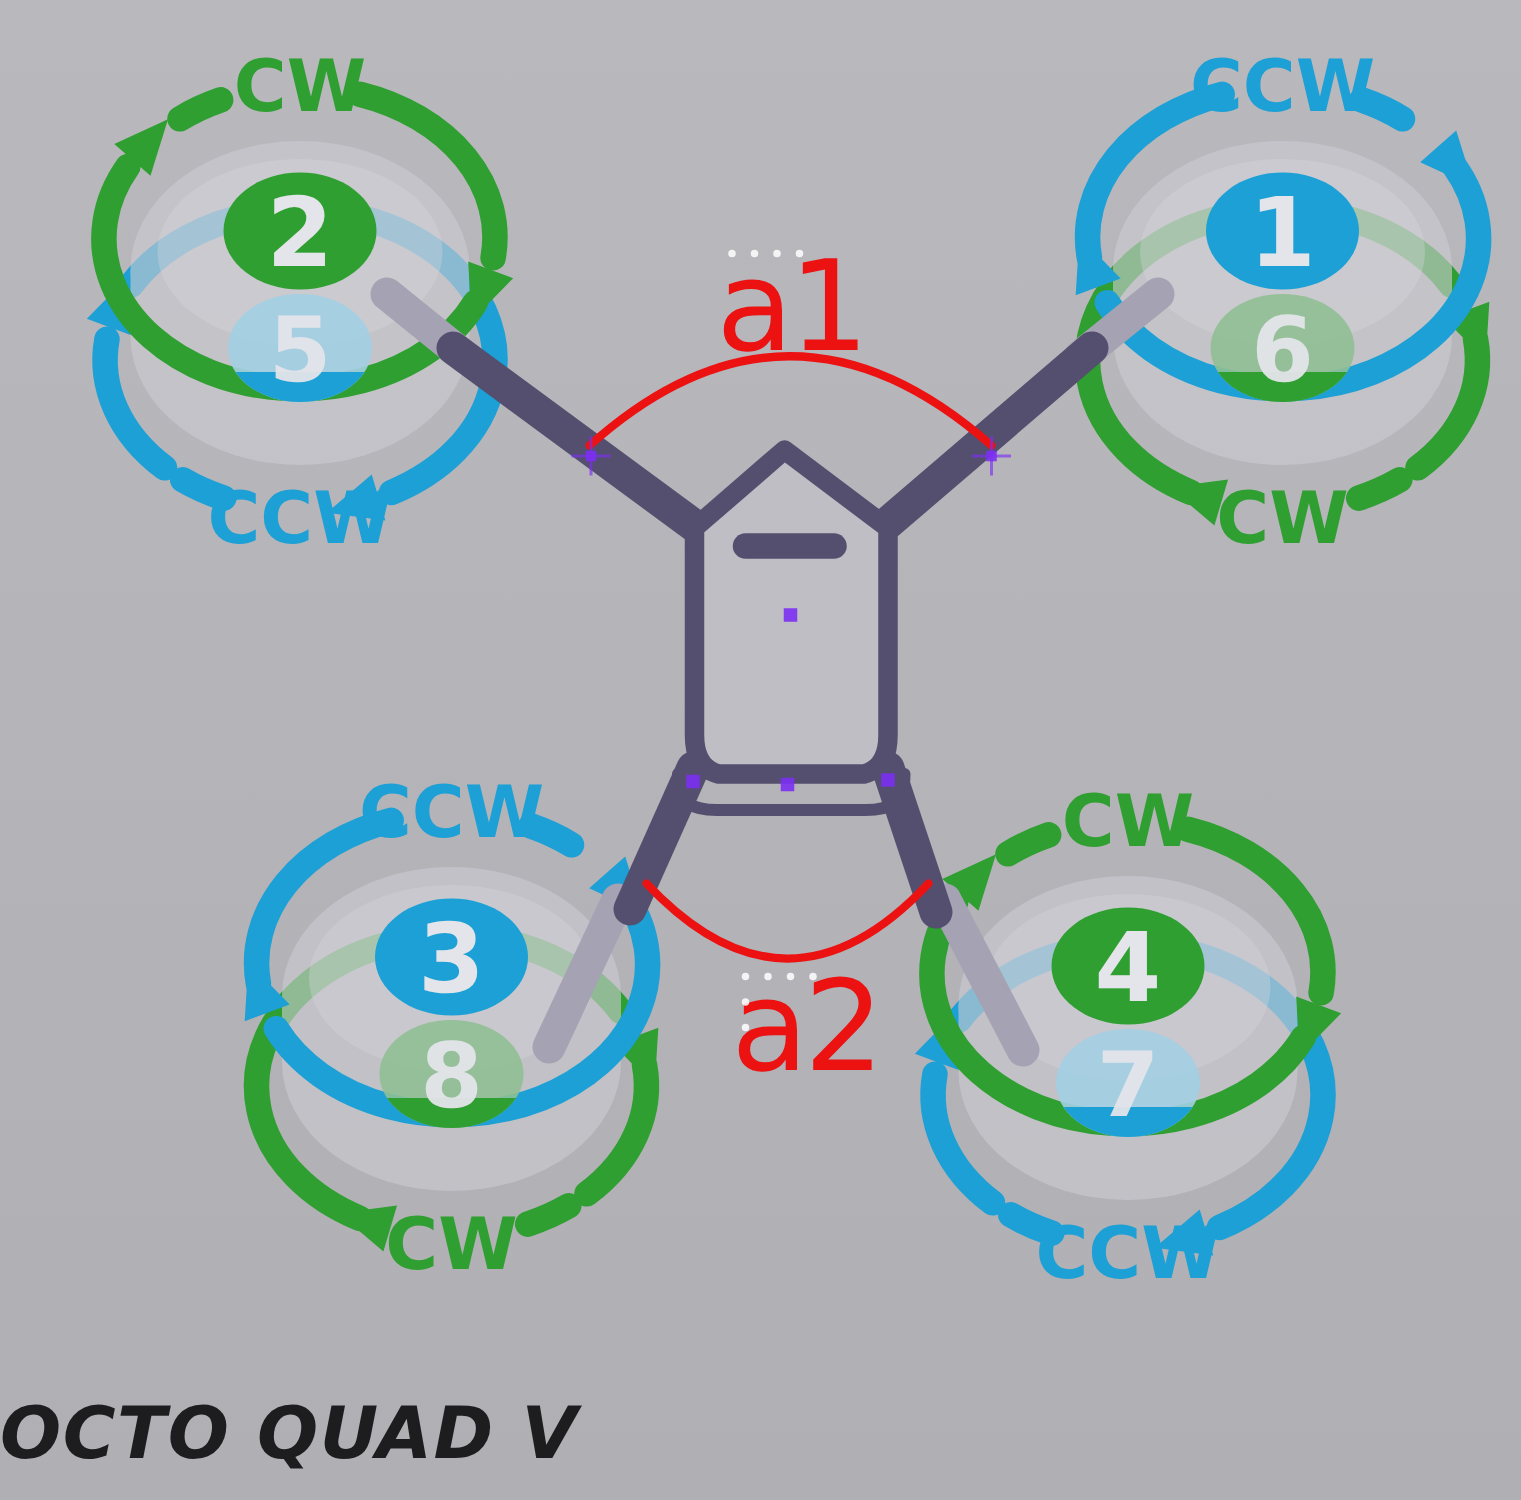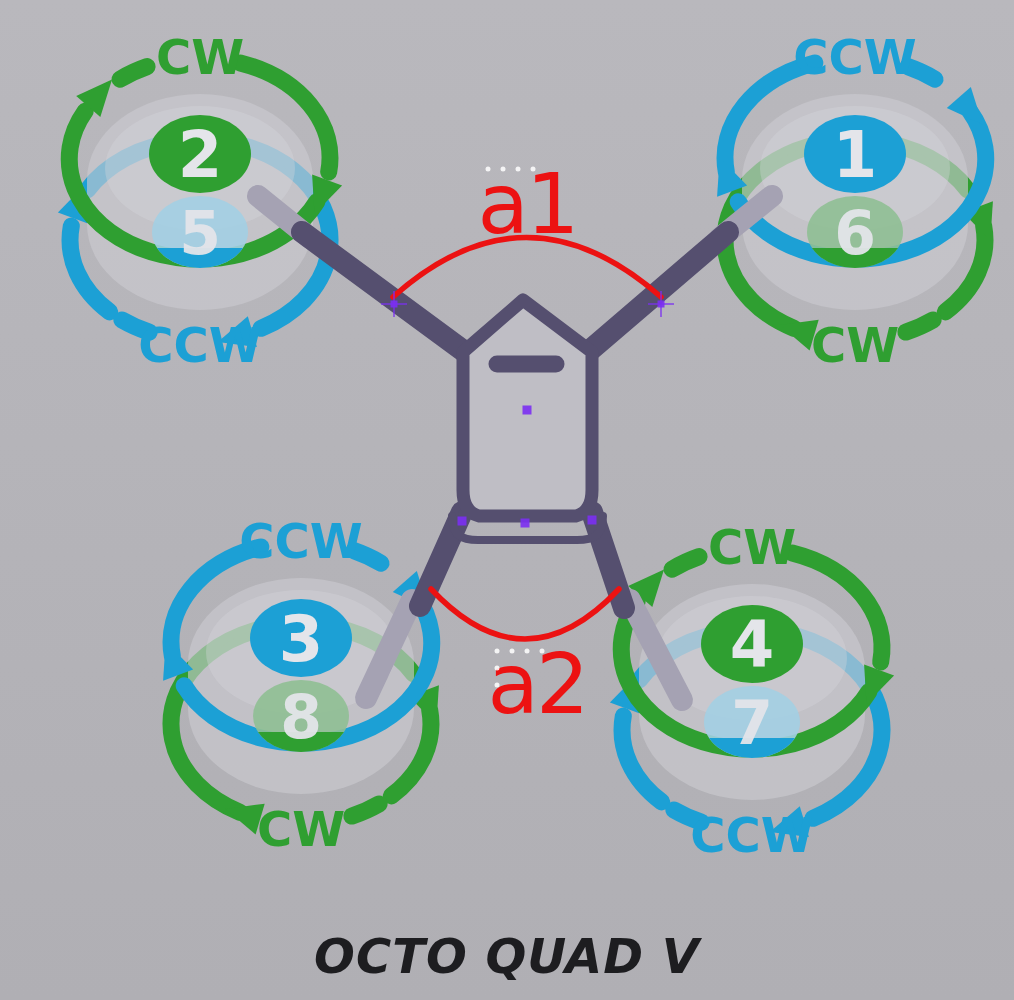--- a/index.html
+++ b/index.html
@@ -15,21 +15,21 @@
   .arm-light{stroke:var(--frame-light);stroke-width:22;stroke-linecap:round;fill:none;}
   .body-shell{fill:#bfbec5;stroke:var(--frame);stroke-width:13;stroke-linejoin:round;}
   .body-bar{stroke:var(--frame);stroke-width:17;stroke-linecap:round;}
   .body-skid{stroke:var(--frame);stroke-width:8;stroke-linecap:round;stroke-linejoin:round;fill:none;}
   .red-arc{stroke:var(--annotation-red);stroke-width:5.5;fill:none;stroke-linecap:round;}
   .red-label{fill:var(--annotation-red);font-size:84px;letter-spacing:-3px;font-family:"DejaVu Sans",sans-serif;}
   .marker-line{stroke:var(--marker-purple);stroke-width:2;opacity:.65;}
   .marker-sq{fill:var(--marker-purple);opacity:.9;}
   .hdot{fill:var(--handle-white);opacity:.85;}
   .title{
-    position:absolute;left:0;top:928px;width:100%;text-align:center;
+    position:absolute;left:0;top:928px;width:100%;text-align:left;
     font-size:48px;font-weight:bold;font-style:italic;letter-spacing:1px;
     color:var(--title-ink);
   }
 </style>
 </head>
 <body>
 
 <div class="stage">
 
   <div class="rotor" style="left:45px;top:28px">

